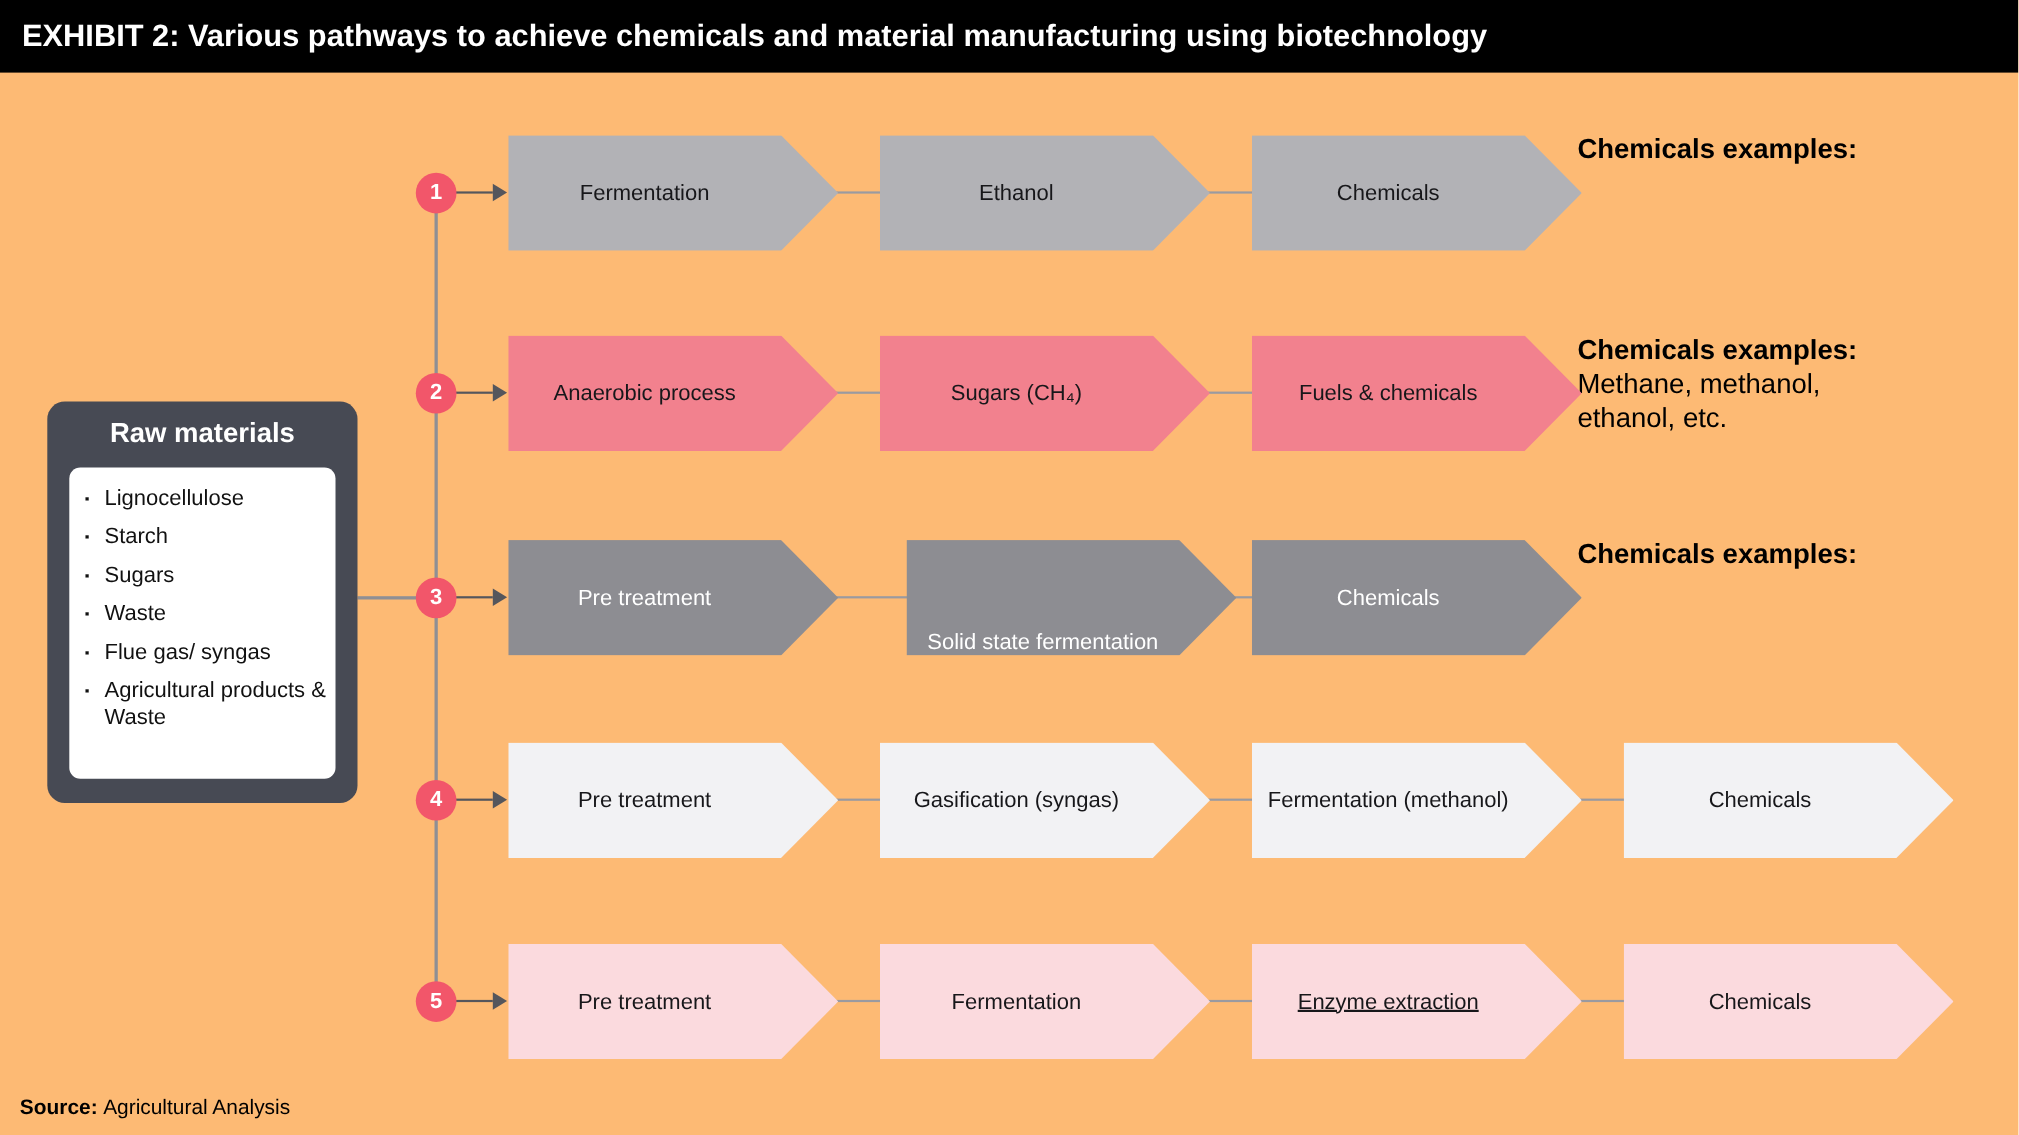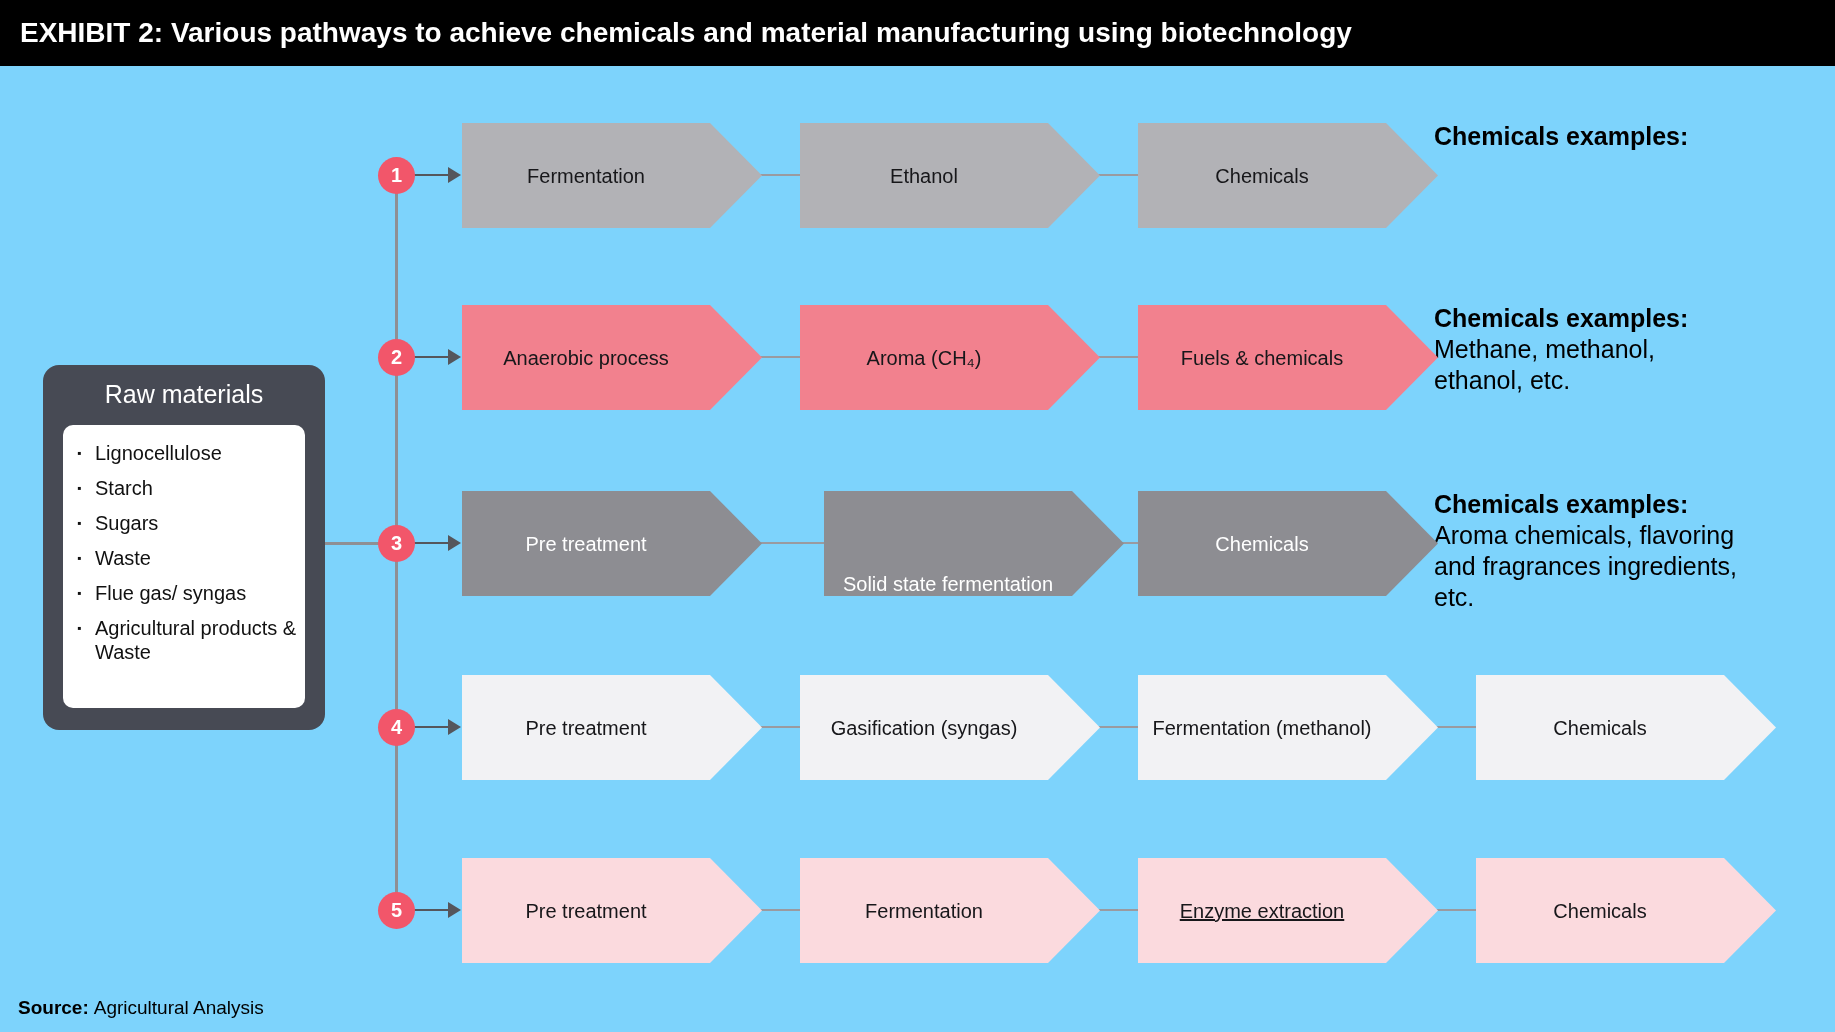--- a/index.html
+++ b/index.html
@@ -1,31 +1,31 @@
 <!DOCTYPE html>
 <html><head>
 <meta charset="utf-8">
 <style>
   * { margin:0; padding:0; box-sizing:border-box; }
   html,body { background:#ffffff; }
   .canvas {
-    position:relative; width:1835px; height:1032px; background:#7dd3fc;
+    position:relative; width:1835px; height:1032px; background:#fdba74;
     font-family:"Liberation Sans", sans-serif; color:#111; overflow:hidden;
   }
   .titlebar {
     position:absolute; left:0; top:0; width:100%; height:66px;
     background:#000; display:flex; align-items:center;
   }
   .titlebar h1 { color:#fff; font-size:28px; font-weight:bold; padding-left:20px; }
 
   .raw-box {
     position:absolute; left:43px; top:365px; width:282px; height:365px;
     background:#474a54; border-radius:16px;
   }
-  .raw-title { color:#fff; font-size:25px; font-weight:normal; text-align:center; margin-top:15px; }
+  .raw-title { color:#fff; font-size:25px; font-weight:bold; text-align:center; margin-top:15px; }
   .raw-inner {
     position:absolute; left:20px; right:20px; top:60px; bottom:22px;
     background:#fff; border-radius:10px; padding:16px 8px 8px 14px;
   }
   .raw-inner ul { list-style:none; }
   .raw-inner li { display:flex; font-size:20px; line-height:24px; margin-bottom:11px; color:#111; }
   .raw-inner .bullet { font-size:12px; line-height:24px; flex:0 0 18px; }
 
   .vline, .hline, .arrow-line, .row-line { position:absolute; background:#8f8f94; }
   .arrow-line { height:2px; background:#55565c; z-index:2; }
@@ -122,21 +122,21 @@
   </div>
 
   <div class="row-line" style="left:500px; top:356px; width:800px;"></div>
   <div class="num-circle" style="left:378px; top:339px;">2</div>
   <div class="arrow-line" style="left:414px; top:356px; width:34px;"></div>
   <div class="arrow-head" style="left:448px; top:349px;"></div>
   <div class="chevron t-pink" style="left:462px; top:305px;">
       <span>Anaerobic process</span>
     </div>
   <div class="chevron t-pink" style="left:800px; top:305px;">
-      <span>Aroma (CH₄)</span>
+      <span>Sugars (CH₄)</span>
     </div>
   <div class="chevron t-pink" style="left:1138px; top:305px;align-items:center;">
       <span>Fuels &amp; chemicals</span>
     </div>
   <div class="examples" style="top:303px;">
     <span class="ex-title">Chemicals examples:</span>
     <span class="ex-body">Methane, methanol, ethanol, etc.</span>
   </div>
 
   <div class="row-line" style="left:500px; top:542px; width:800px;"></div>
@@ -147,21 +147,20 @@
       <span>Pre treatment</span>
     </div>
   <div class="chevron t-dgray" style="left:824px; top:491px;align-items:flex-end;">
       <span>Solid state fermentation</span>
     </div>
   <div class="chevron t-dgray" style="left:1138px; top:491px;">
       <span>Chemicals</span>
     </div>
   <div class="examples" style="top:489px;">
     <span class="ex-title">Chemicals examples:</span>
-    <span class="ex-body">Aroma chemicals, flavoring and fragrances ingredients, etc.</span>
   </div>
 
   <div class="row-line" style="left:500px; top:726px; width:1100px;"></div>
   <div class="num-circle" style="left:378px; top:709px;">4</div>
   <div class="arrow-line" style="left:414px; top:726px; width:34px;"></div>
   <div class="arrow-head" style="left:448px; top:719px;"></div>
   <div class="chevron t-lgray" style="left:462px; top:675px;">
       <span>Pre treatment</span>
     </div>
   <div class="chevron t-lgray" style="left:800px; top:675px;">

